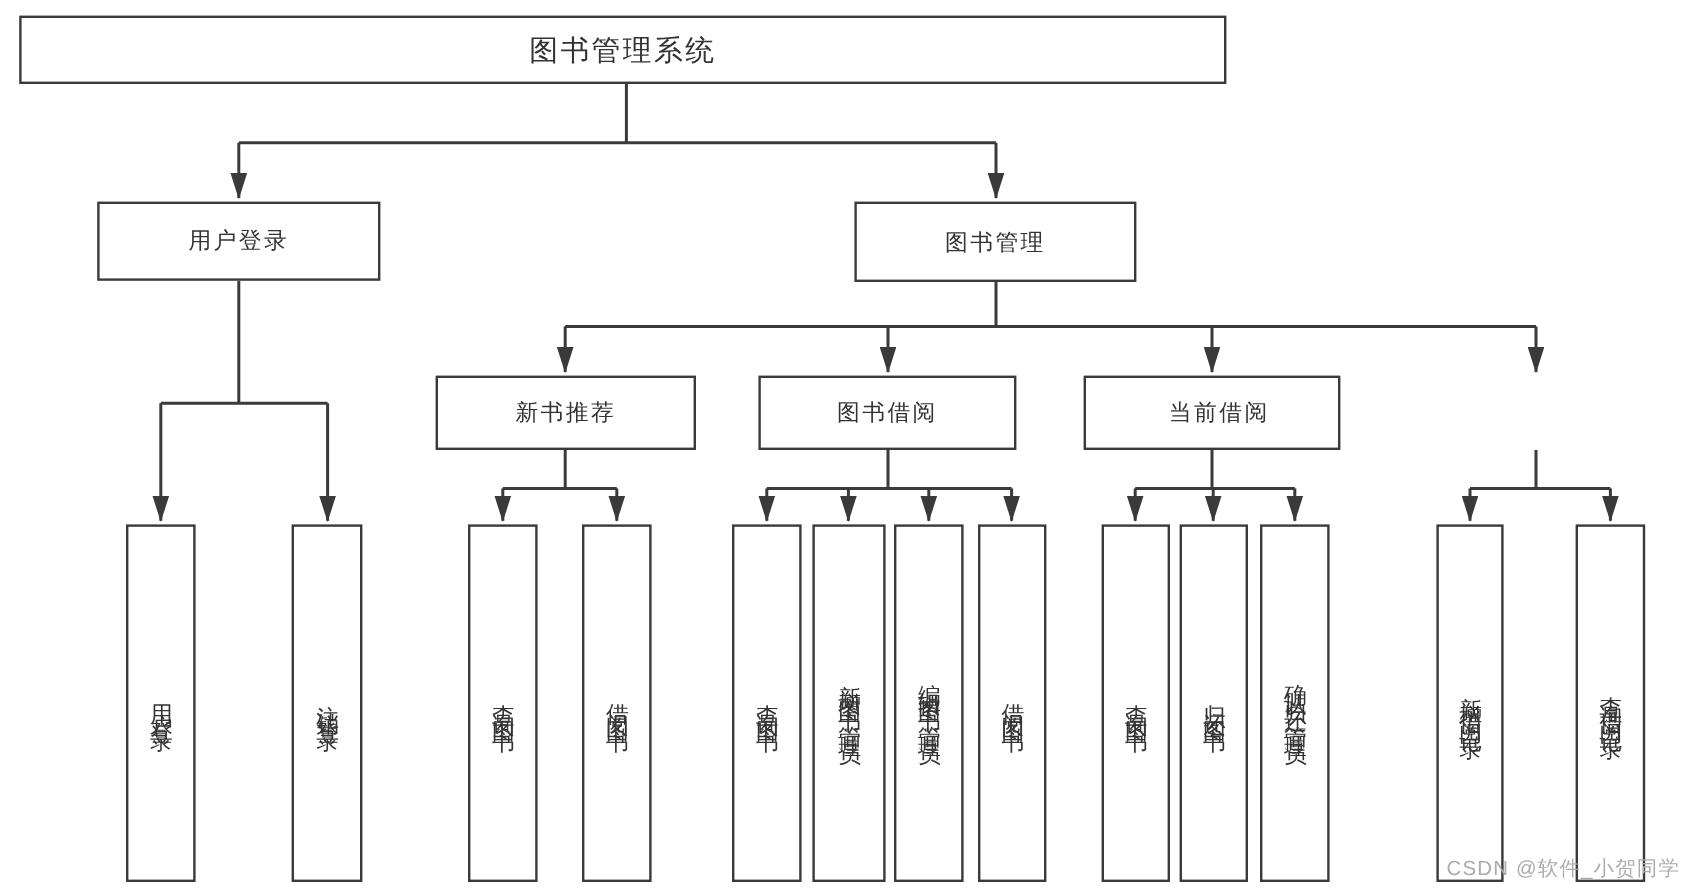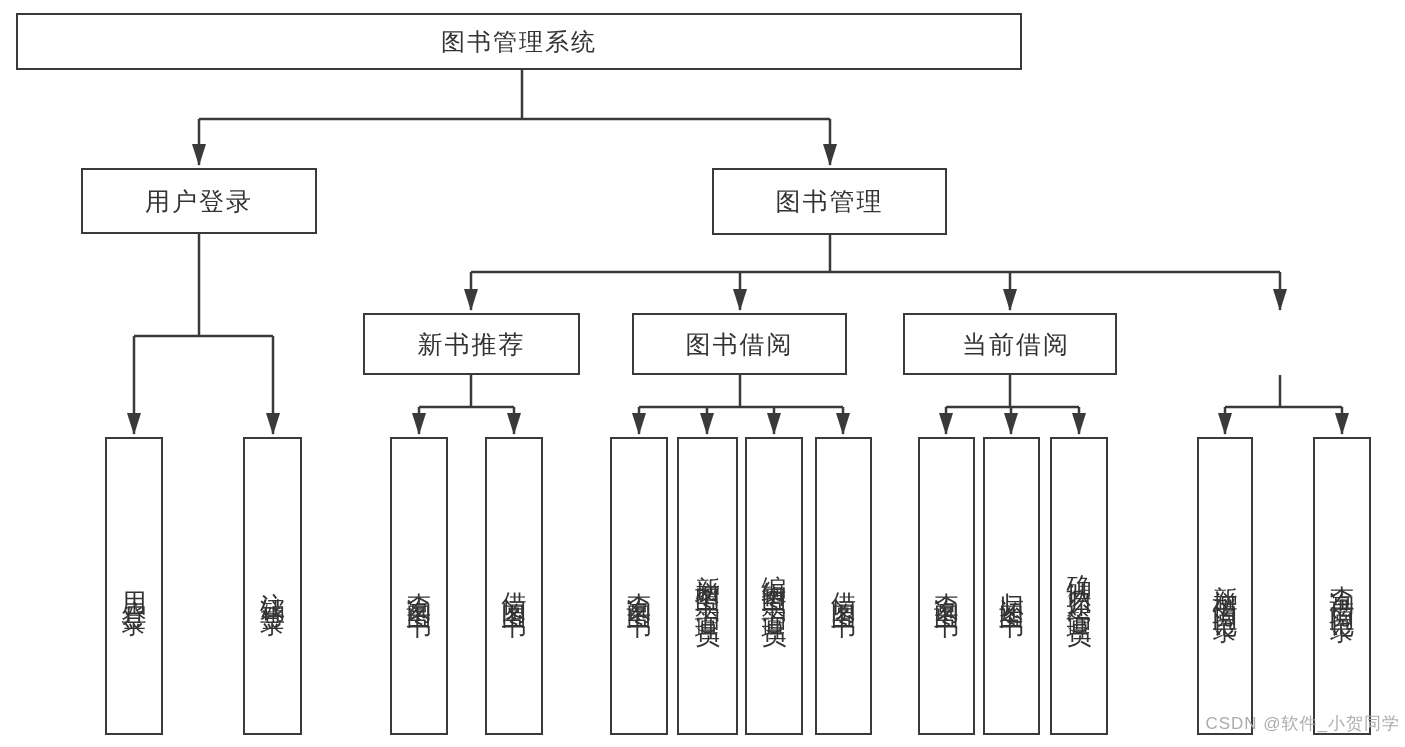--- a/index.html
+++ b/index.html
@@ -12,21 +12,21 @@
     font-family:"Liberation Sans","DejaVu Sans",sans-serif;color:var(--text);
     overflow:hidden;
   }
   .wires{position:absolute;left:0;top:0;z-index:1;}
   .wires g{stroke:var(--line);stroke-width:2.5;fill:none;}
   .wires marker path{fill:var(--line);stroke:none;}
   .box{
     position:absolute;z-index:2;box-sizing:border-box;
     border:2.5px solid var(--box-border);background:#fff;
     display:flex;align-items:center;justify-content:center;
-    font-size:25px;letter-spacing:2px;color:var(--text);
+    font-size:19px;letter-spacing:2px;color:var(--text);
   }
   .box .vtext{
     writing-mode:vertical-rl;text-orientation:mixed;
     letter-spacing:7px;line-height:1;white-space:nowrap;
   }
   
   #n-root{left:16px;top:13px;width:1006px;height:57px;font-size:24px;}
   
   #n-user-login{left:81px;top:168px;width:236px;height:66px;}
   #n-book-management{left:712px;top:168px;width:235px;height:67px;}

